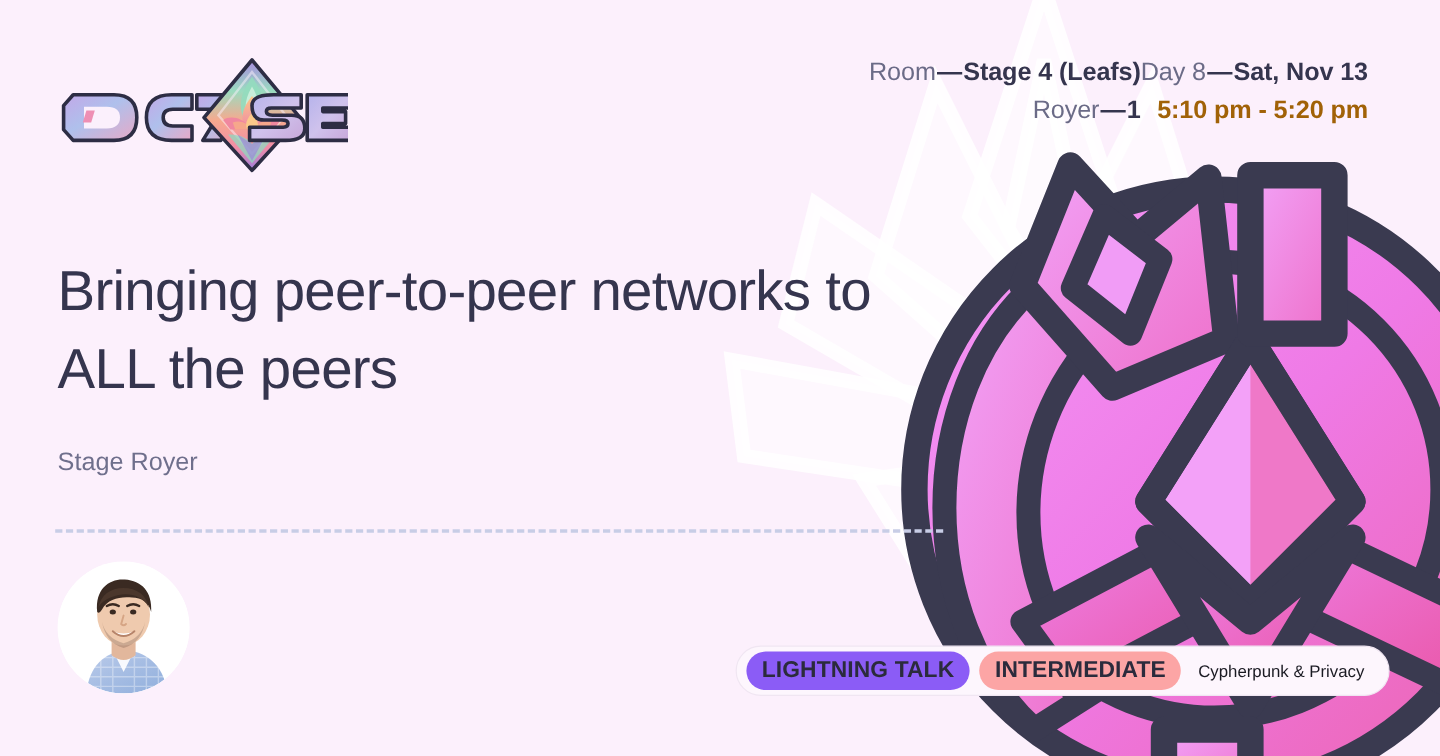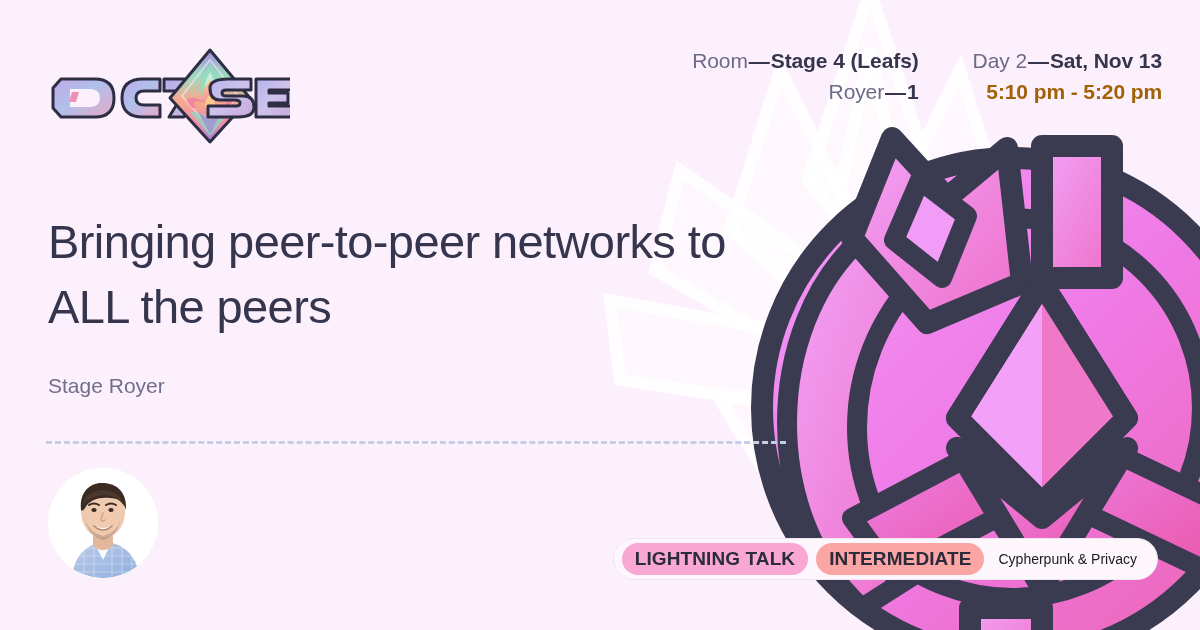--- a/index.html
+++ b/index.html
@@ -39,24 +39,23 @@
   .logo{
     position:absolute;
     left:48px; top:46px;
     width:242px; height:100px;
     z-index:6;
   }
 
   
   .meta{
     position:absolute;
-    right:38px; top:48px;
+    right:60px; top:48px;
     z-index:6;
     display:flex;
-    gap:54px;
     align-items:flex-start;
   }
   .meta-col{
     display:flex;
     flex-direction:column;
     align-items:flex-end;
     gap:6px;
   }
   .meta-line{
     font-size:21px;
@@ -133,21 +132,21 @@
     align-items:center;
     height:32px;
     padding:0 13px;
     border-radius:16px;
     font-size:19px;
     font-weight:700;
     letter-spacing:0.1px;
     white-space:nowrap;
     color:#2B2B3C;
   }
-  .pill.lightning{ background:#f9a8d4; }
+  .pill.lightning{ background:#8b5cf6; }
   .pill.level{ background:#fca5a5; }
   .plaintag{
     display:inline-flex;
     align-items:center;
     height:32px;
     padding:0 12px 0 6px;
     font-size:14px;
     font-weight:400;
     color:#1A1A22;
     white-space:nowrap;
@@ -287,21 +286,21 @@
     <div class="meta-col">
       <div class="meta-line">
         <span class="lbl">Room</span><span class="dash">—</span><span class="val">Stage 4 (Leafs)</span>
       </div>
       <div class="meta-line">
         <span class="lbl">Royer</span><span class="dash">—</span><span class="val">1</span>
       </div>
     </div>
     <div class="meta-col">
       <div class="meta-line">
-        <span class="lbl">Day 2</span><span class="dash">—</span><span class="val">Sat, Nov 13</span>
+        <span class="lbl">Day 8</span><span class="dash">—</span><span class="val">Sat, Nov 13</span>
       </div>
       <div class="meta-line strong">5:10 pm - 5:20 pm</div>
     </div>
   </div>
 
   <div class="title">Bringing peer-to-peer networks to ALL the peers</div>
   <div class="speaker">Stage Royer</div>
 
   <div class="divider"></div>
 

